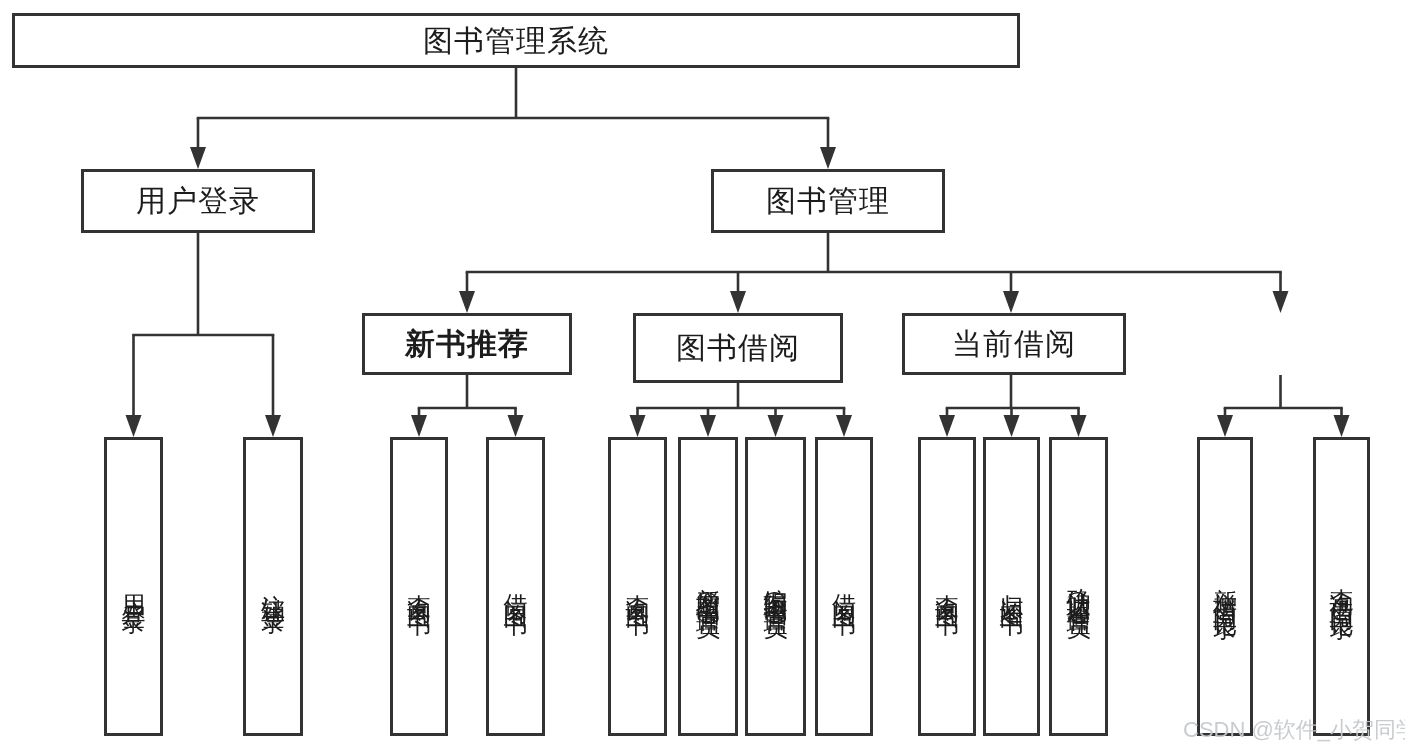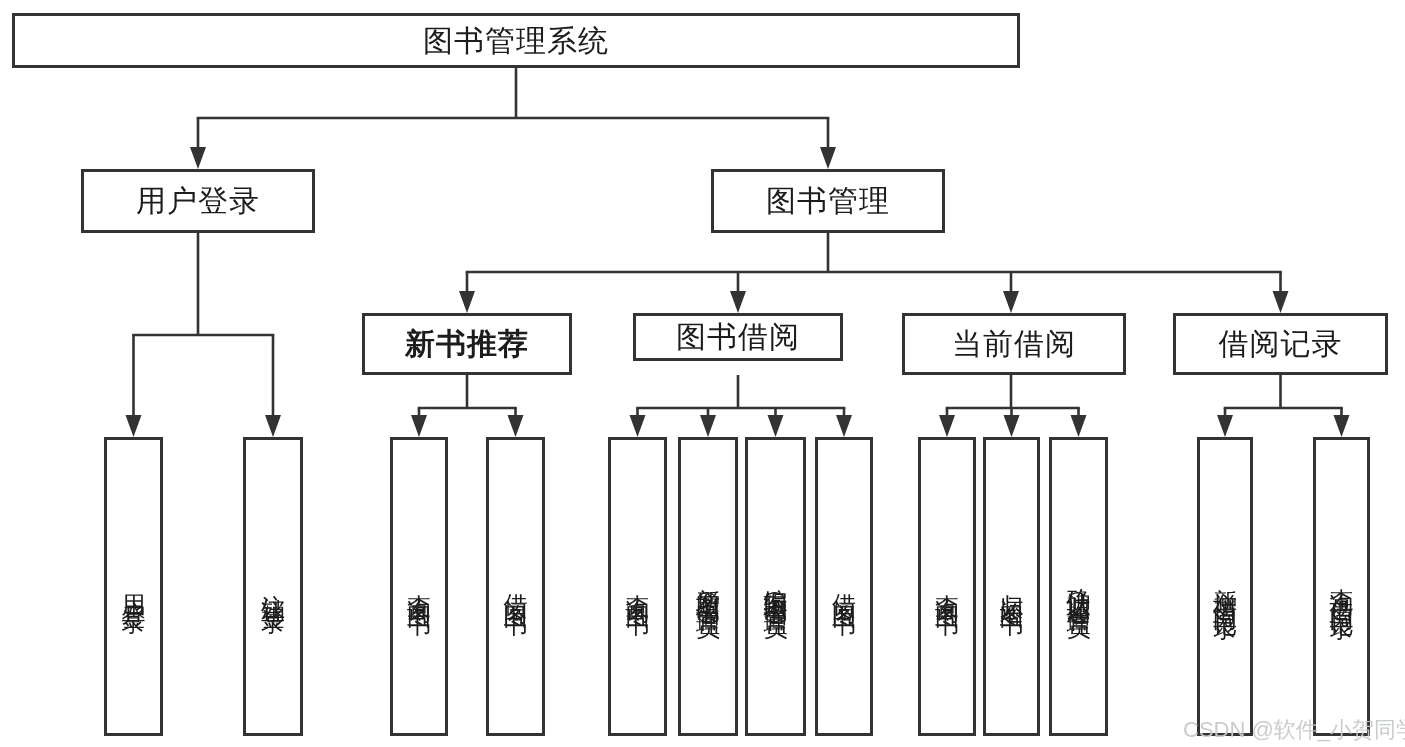--- a/index.html
+++ b/index.html
@@ -154,29 +154,26 @@
   <div class="node" style="left:81px; top:169px; width:234px; height:64px;">
     <span>用户登录</span>
   </div>
   <div class="node" style="left:711px; top:169px; width:234px; height:64px;">
     <span>图书管理</span>
   </div>
 
   <div class="node" style="left:362px; top:313px; width:210px; height:62px;font-weight:bold;">
     <span>新书推荐</span>
   </div>
-  <div class="node" style="left:633px; top:313px; width:210px; height:48px;">
+  <div class="node" style="left:633px; top:313px; width:210px; height:70px;">
     <span>图书借阅</span>
   </div>
   <div class="node" style="left:902px; top:313px; width:224px; height:62px;">
     <span>当前借阅</span>
   </div>
-  <div class="node" style="left:1173px; top:313px; width:215px; height:62px;">
-    <span>借阅记录</span>
-  </div>
 
   <div class="node vertical" style="left:104px; top:437px; width:59px; height:299px;">
     <span class="vtext">用户登录</span>
   </div>
   <div class="node vertical" style="left:243px; top:437px; width:60px; height:299px;">
     <span class="vtext">注销登录</span>
   </div>
 
   <div class="node vertical" style="left:390px; top:437px; width:58px; height:299px;">
     <span class="vtext">查询图书</span>

